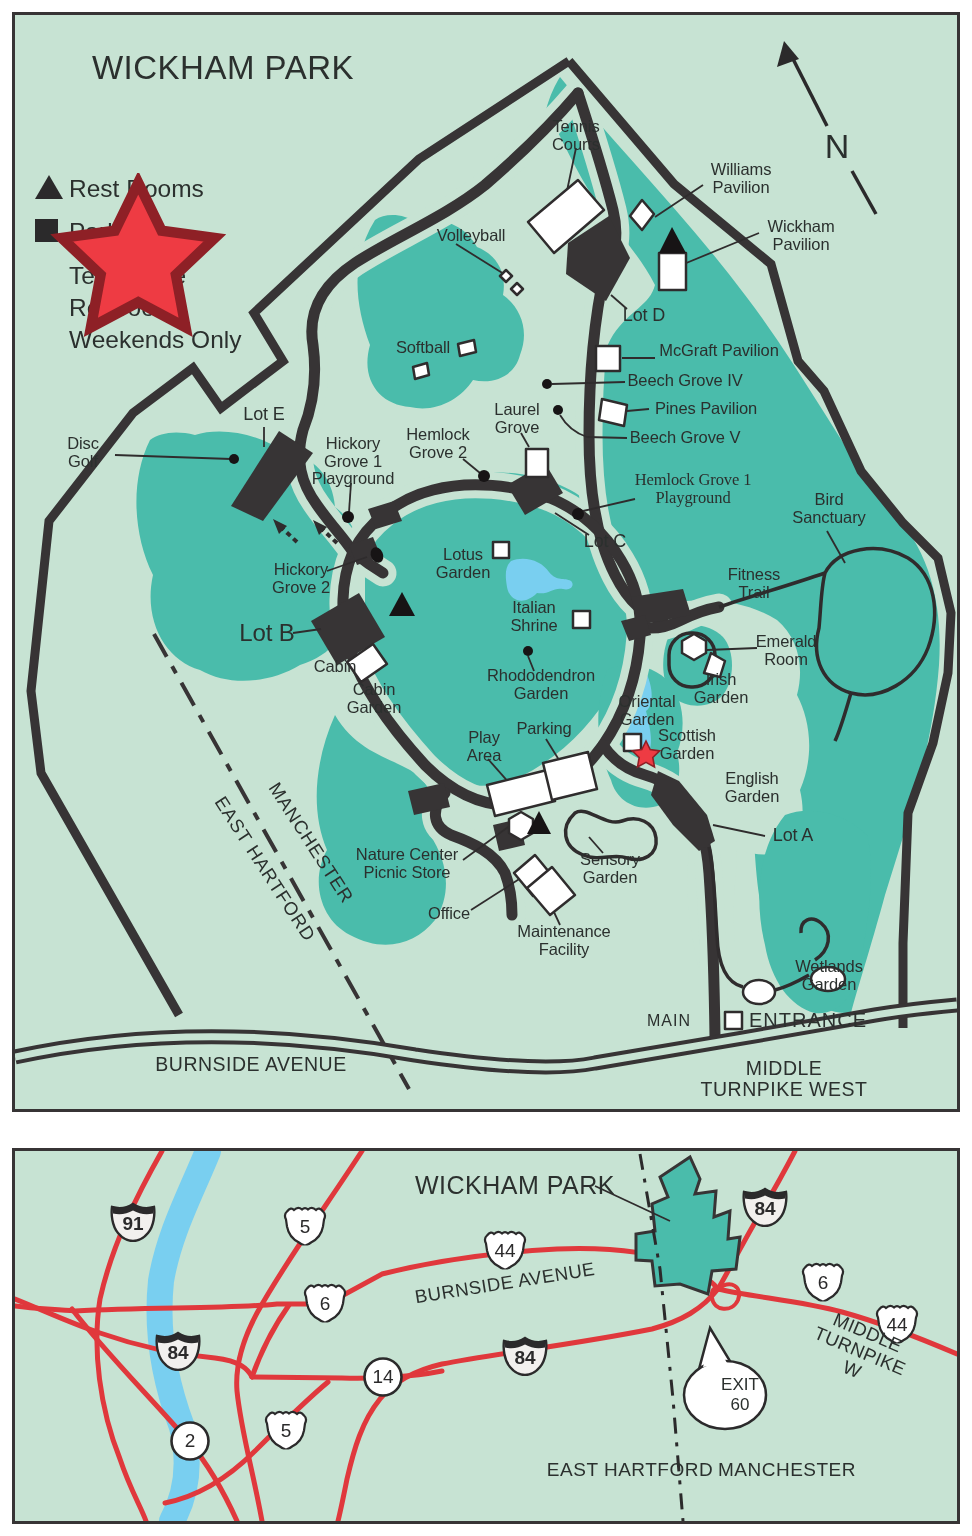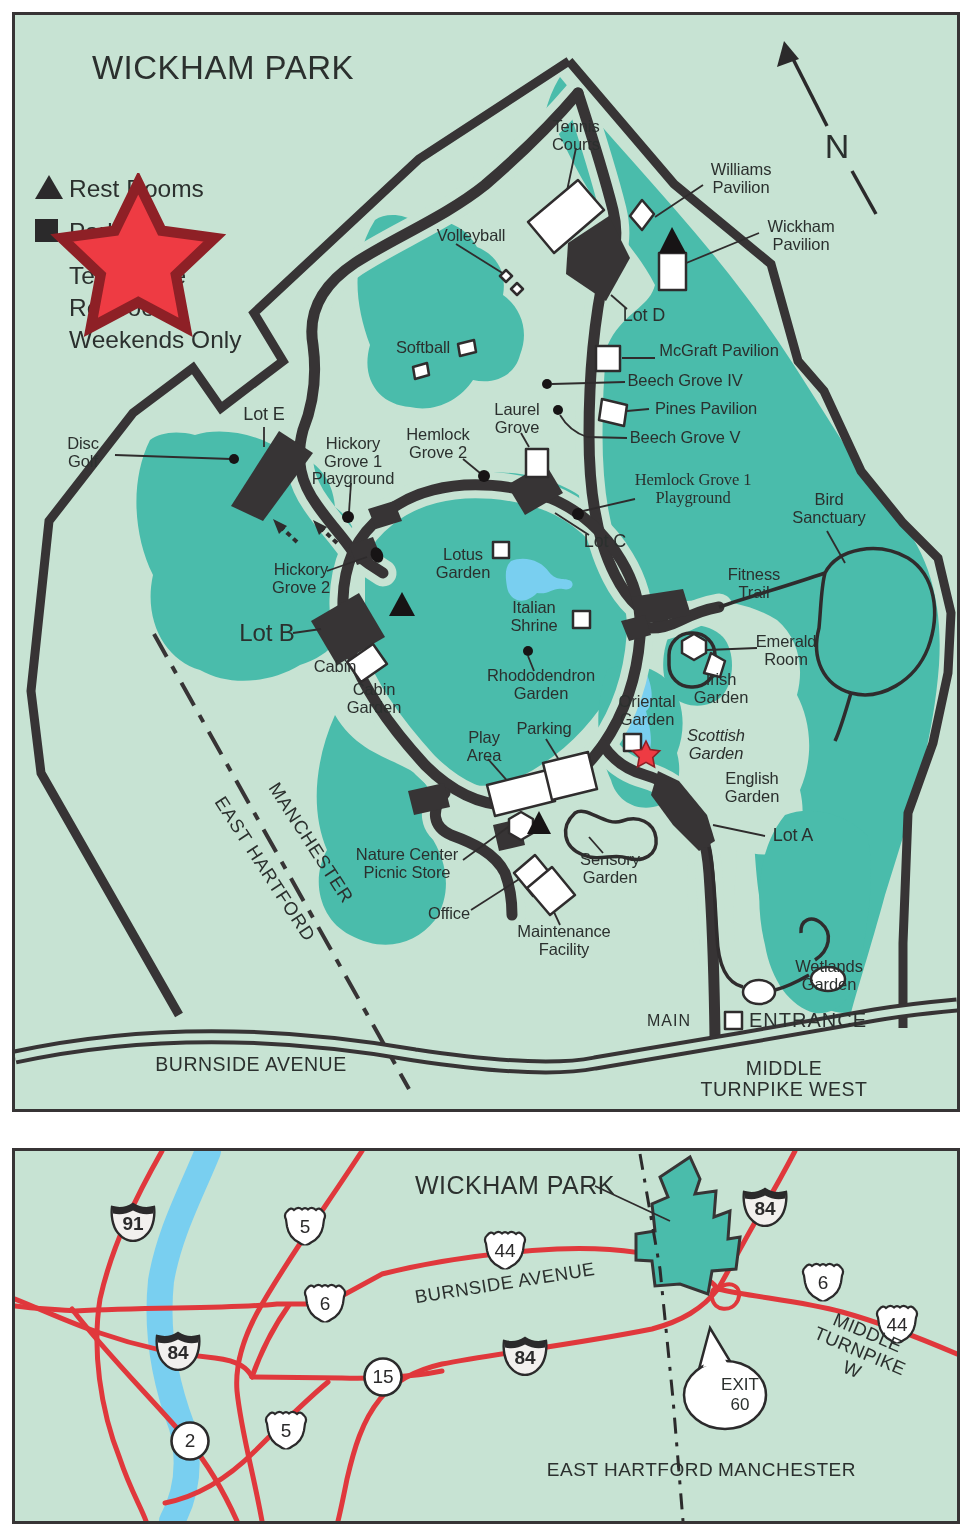--- a/index.html
+++ b/index.html
@@ -275,21 +275,21 @@
         <div class="mlabel" style="left: 252px; top: 618px; font-size: 24px; transform: translate(-50%, -50%);">Lot B</div>
         <div class="mlabel" style="left: 320px; top: 652px; transform: translate(-50%, -50%);">Cabin</div>
         <div class="mlabel" style="left: 359px; top: 684px; transform: translate(-50%, -50%);">Cabin
 Garden</div>
         <div class="mlabel" style="left: 526px; top: 670px; transform: translate(-50%, -50%);">Rhododendron
 Garden</div>
         <div class="mlabel" style="left: 706px; top: 674px; transform: translate(-50%, -50%);">Irish
 Garden</div>
         <div class="mlabel" style="left: 632px; top: 696px; transform: translate(-50%, -50%);">Oriental
 Garden</div>
-        <div class="mlabel" style="left: 701px; top: 730px; transform: translate(-50%, -50%); font-style: italic;">Scottish
+        <div class="mlabel" style="left: 672px; top: 730px; transform: translate(-50%, -50%);">Scottish
 Garden</div>
         <div class="mlabel" style="left: 469px; top: 732px; transform: translate(-50%, -50%);">Play
 Area</div>
         <div class="mlabel" style="left: 529px; top: 714px; transform: translate(-50%, -50%);">Parking</div>
         <div class="mlabel" style="left: 737px; top: 773px; transform: translate(-50%, -50%);">English
 Garden</div>
         <div class="mlabel" style="left: 778px; top: 821px; font-size: 18px; transform: translate(-50%, -50%);">Lot A</div>
         <div class="mlabel" style="left: 392px; top: 849px; transform: translate(-50%, -50%);">Nature Center
 Picnic Store</div>
         <div class="mlabel" style="left: 595px; top: 854px; transform: translate(-50%, -50%);">Sensory
@@ -398,21 +398,21 @@
         <div class="shield shield-us" style="left: 882px; top: 172px;">
           <svg width="46" height="41" viewBox="0 0 46 41">
             <path d="M5,7 Q9,2 12,5.5 Q16,1.5 20,5 Q23,2 26,5 Q30,1.5 34,5.5 Q37,2 41,7 Q44.5,10 42,15 L41,22 Q39,33 29,38 Q25,41 23,41 Q21,41 17,38 Q7,33 5,22 L4,15 Q1.5,10 5,7 Z" fill="#ffffff" stroke="#2b2a2b" stroke-width="2.2"></path>
           </svg>
           <span class="num">44</span>
         </div>
         <div class="shield shield-circle" style="left: 368px; top: 226px;">
           <svg width="42" height="42" viewBox="0 0 42 42">
             <circle cx="21" cy="21" r="18.5" fill="#ffffff" stroke="#2b2a2b" stroke-width="2.6"></circle>
           </svg>
-          <span class="num">15</span>
+          <span class="num">14</span>
         </div>
         <div class="shield shield-circle" style="left: 175px; top: 290px;">
           <svg width="42" height="42" viewBox="0 0 42 42">
             <circle cx="21" cy="21" r="18.5" fill="#ffffff" stroke="#2b2a2b" stroke-width="2.6"></circle>
           </svg>
           <span class="num">2</span>
         </div>
       </div>
     <div id="area-labels">
         <div class="mlabel" style="left: 500px; top: 34px; font-size: 25px; letter-spacing: 0.5px; transform: translate(-50%, -50%);">WICKHAM PARK</div>

